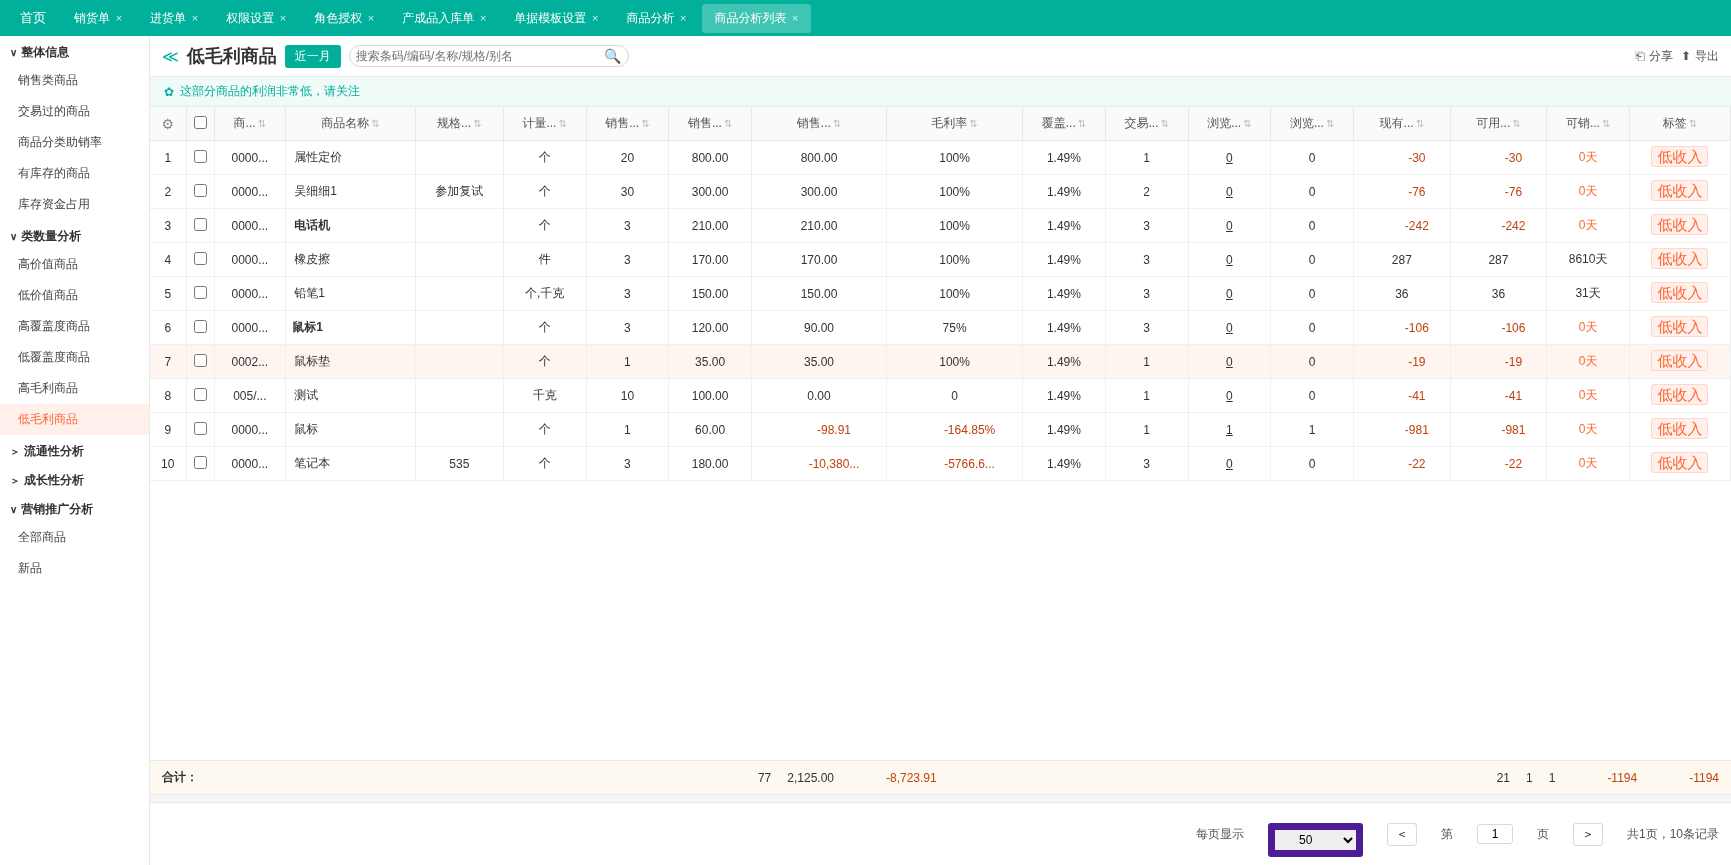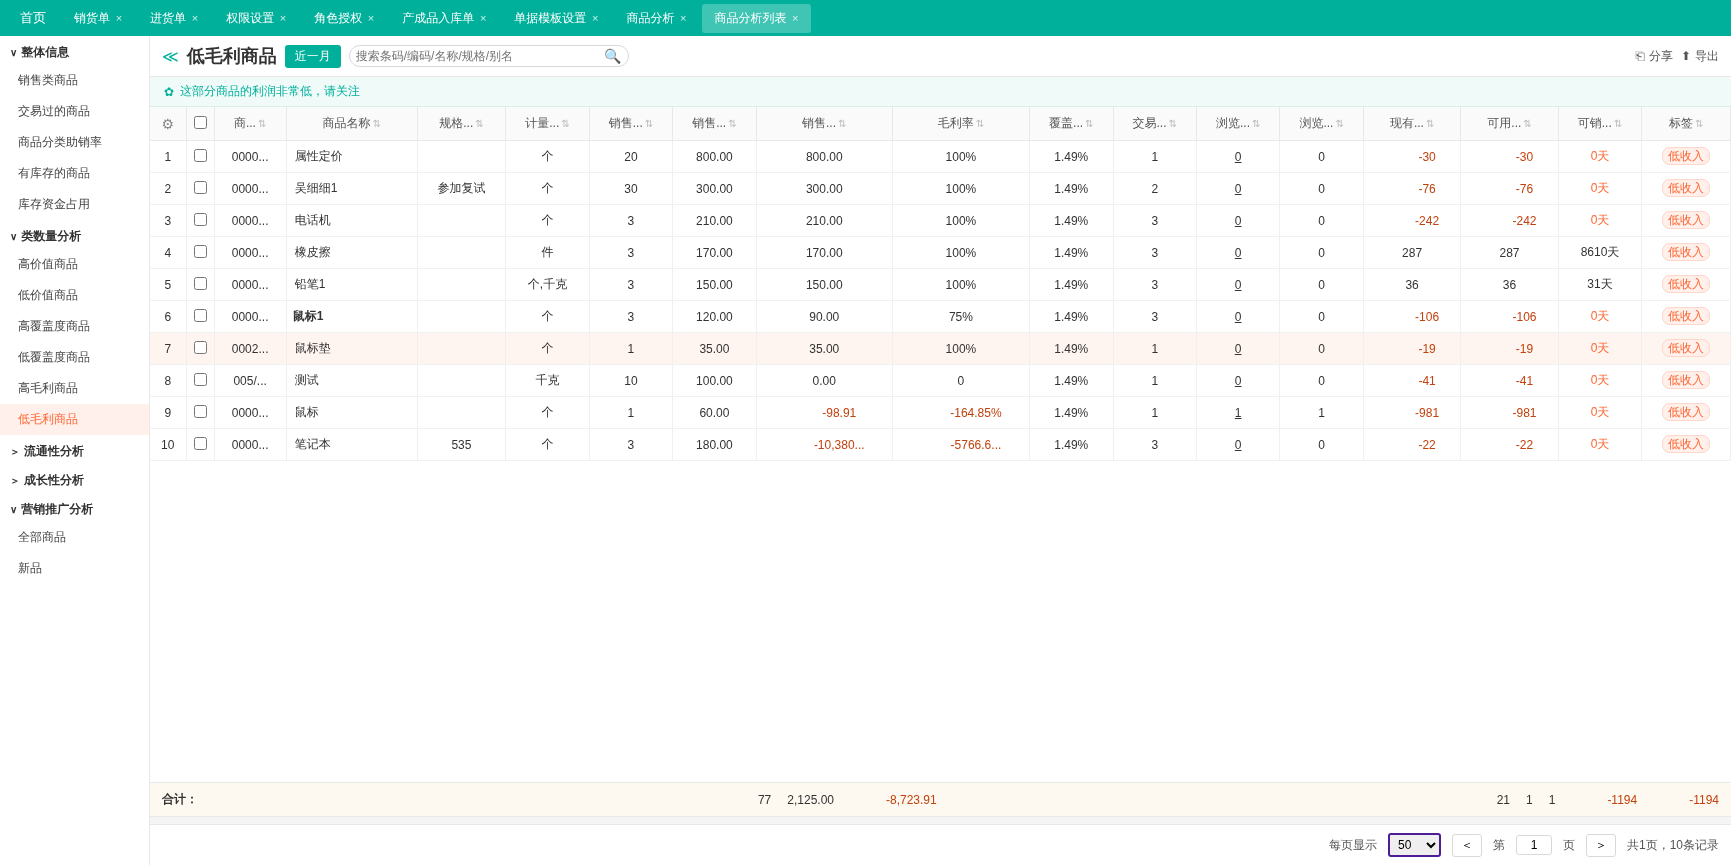--- a/index.html
+++ b/index.html
@@ -169,22 +169,22 @@
       color: #333;
       border-right: 1px solid #f0f0f0;
       white-space: nowrap;
     }
     .red-text { color: #c2410c; padding-left: 36px; }
     .orange-text { color: #ff6633; }
     .tag-low-income {
       background: #fff0eb;
       color: #ff6633;
       padding: 1px 5px;
-      border-radius: 8px;
-      font-size: 12px;
+      border-radius: 3px;
+      font-size: 15px;
       border: 1px solid #ffd6c7;
     }
     .underline { text-decoration: underline; cursor: pointer; }
 
     
     .table-footer {
       background: #fdf8f0;
       border-top: 1px solid #e8e8e8;
       padding: 8px 12px;
       display: flex;
@@ -196,29 +196,30 @@
     .footer-label { font-weight: bold; }
 
     
     .pagination-bar {
       background: #fff;
       border-top: 1px solid #e8e8e8;
       padding: 8px 12px;
       display: flex;
       align-items: center;
       justify-content: flex-end;
-      gap: 11px;
+      gap: 24px;
       font-size: 12px;
       color: #555;
     }
     .page-size-select {
-      border: 2px solid #4c1d95;
+      border: 7px solid #4c1d95;
       border-radius: 3px;
-      padding: 2px 4px;
-      font-size: 12px;
+      padding: 2px 20px;
+      font-size: 12px;
+      margin-top: 12px;
     }
     .page-btn {
       border: 1px solid #d9d9d9;
       background: #fff;
       border-radius: 3px;
       padding: 2px 8px;
       cursor: pointer;
       font-size: 12px;
     }
     .page-input {
@@ -419,21 +420,21 @@
       <td>0</td>
       <td class="red-text">-76</td>
       <td class="red-text">-76</td>
       <td class="orange-text">0天</td>
       <td><span class="tag-low-income">低收入</span></td>
     </tr>
             <tr>
       <td>3</td>
       <td><input type="checkbox" style=""></td>
       <td>0000...</td>
-      <td style="text-align:left;padding-left:8px;">电话机</td>
+      <td style="text-align:left;padding-left:8px;font-weight:bold;">电话机</td>
       <td></td>
       <td>个</td>
       <td>3</td>
       <td>210.00</td>
       <td class="">210.00</td>
       <td class="">100%</td>
       <td>1.49%</td>
       <td>3</td>
       <td><span class="underline">0</span></td>
       <td>0</td>

